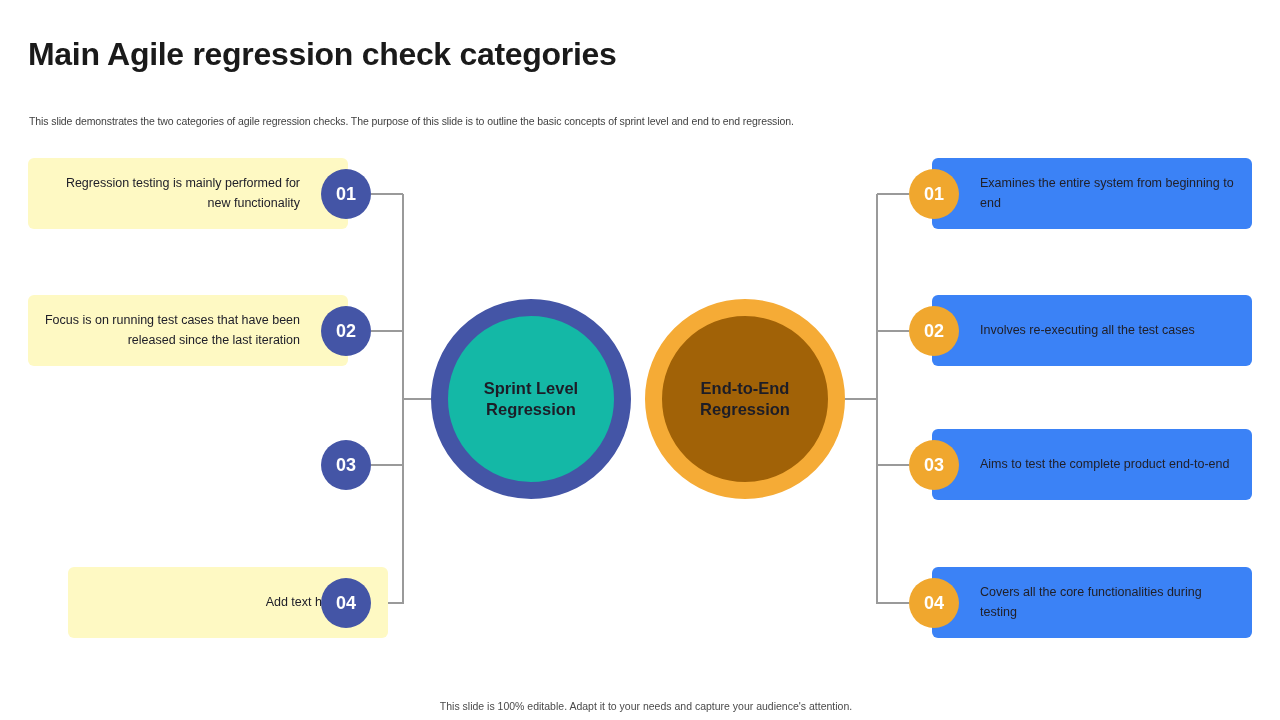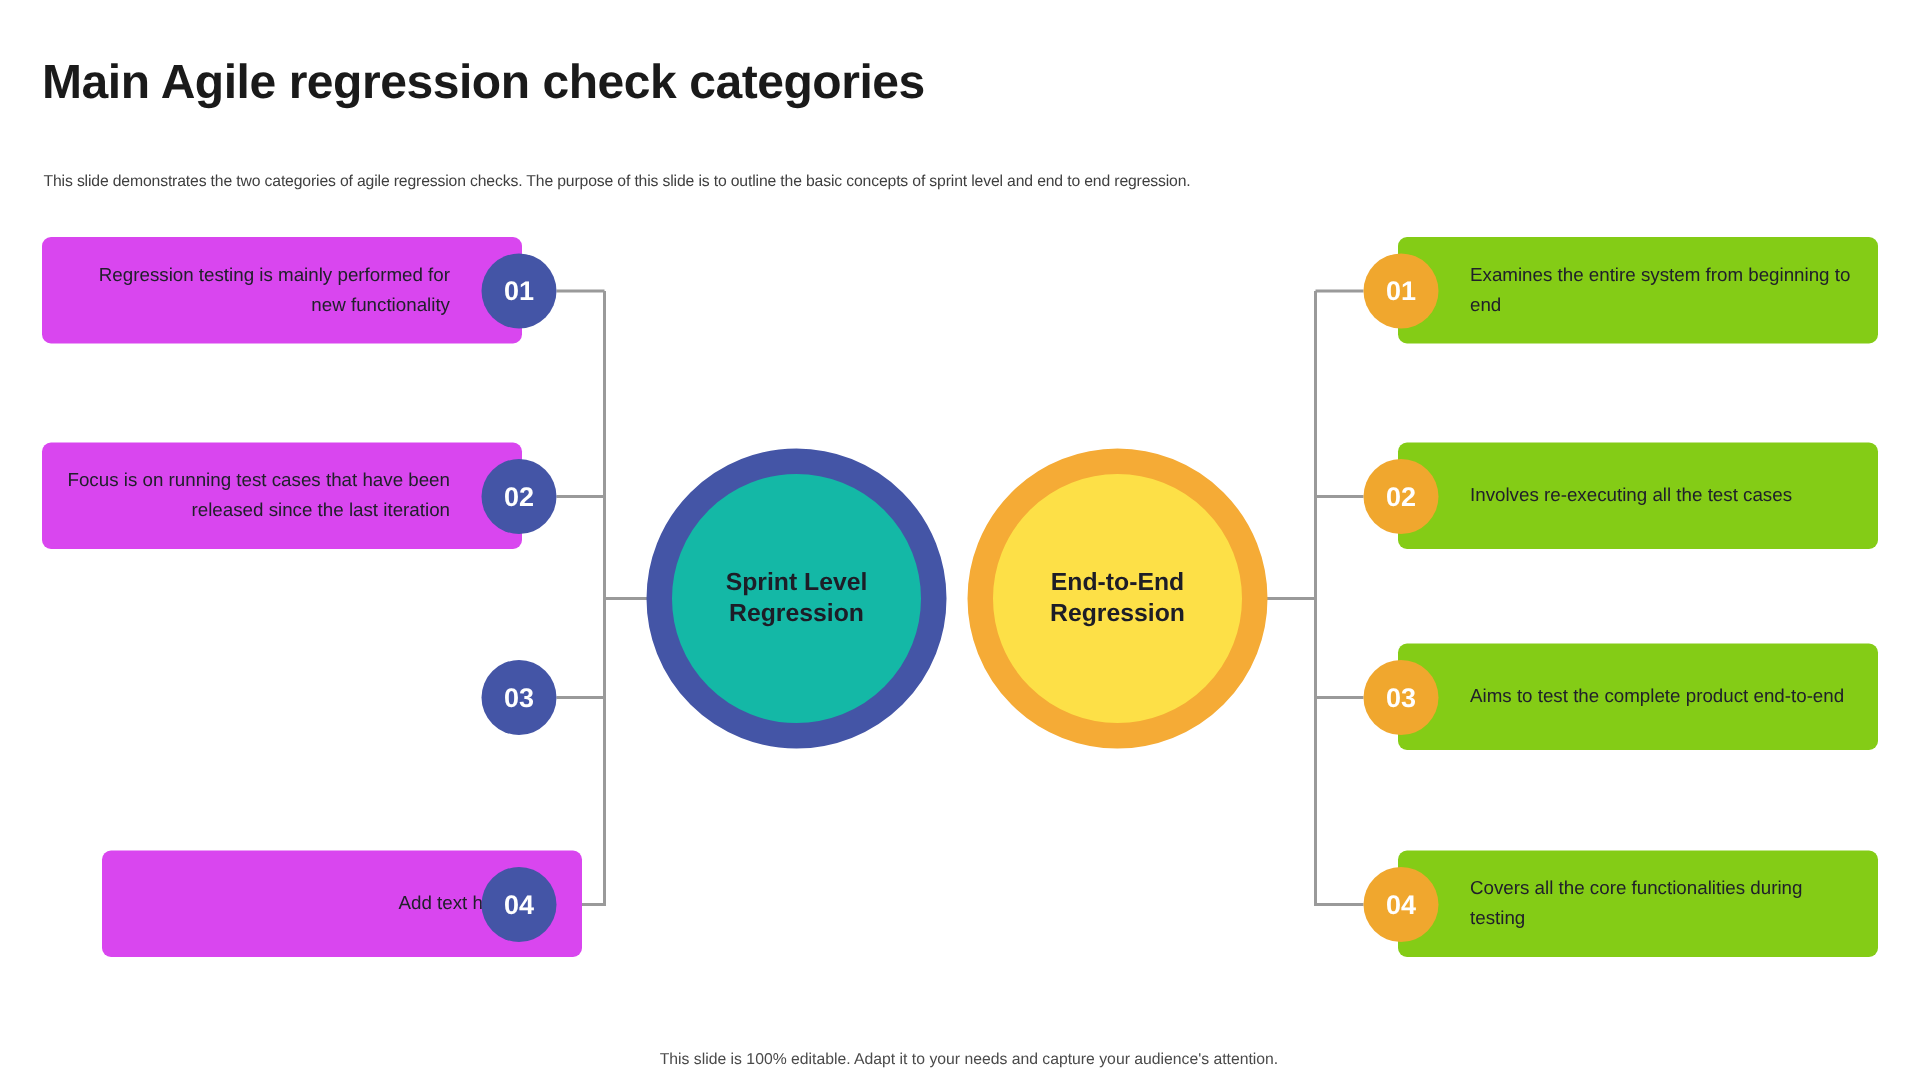--- a/index.html
+++ b/index.html
@@ -20,38 +20,38 @@
     position: absolute; left: 29px; top: 95px;
     font-size: 10.5px; color: #3f3f3f; letter-spacing: -0.1px; margin-top: 20px;
   }
 
   
   .conn { position: absolute; background: #9a9a9a; }
 
   
   .lcard {
     position: absolute; left: 28px; width: 320px; height: 71px;
-    background: #d946ef; border-radius: 6px;
+    background: #fef9c3; border-radius: 6px;
   }
   .lcard .ltext {
     position: absolute; right: 48px; top: 0; bottom: 0; left: 14px;
     display: flex; align-items: center; justify-content: flex-end;
     text-align: right; font-size: 12.5px; color: #20202a; line-height: 1.55;
   }
   .lbadge {
     position: absolute; width: 50px; height: 50px; border-radius: 50%;
     background: #4455a6; color: #fff;
     display: flex; align-items: center; justify-content: center;
     font-size: 18px; font-weight: bold; left: 321px;
   }
 
   
   .rcard {
     position: absolute; left: 932px; width: 320px; height: 71px;
-    background: #84cc16; border-radius: 6px;
+    background: #3b82f6; border-radius: 6px;
   }
   .rcard .rtext {
     position: absolute; left: 48px; right: 14px; top: 0; bottom: 0;
     display: flex; align-items: center; justify-content: flex-start;
     text-align: left; font-size: 12.5px; color: #20202a; line-height: 1.55;
   }
   .rbadge {
     position: absolute; width: 50px; height: 50px; border-radius: 50%;
     background: #f0a72e; color: #fff;
     display: flex; align-items: center; justify-content: center;
@@ -64,21 +64,21 @@
     display: flex; align-items: center; justify-content: center;
     text-align: center; line-height: 1.25;
     font-size: 16.5px; font-weight: bold; color: #1d1d27;
   }
   .circle-left {
     left: 431px; top: 299px; width: 200px; height: 200px;
     border: 17px solid #4455a6; background: #14b8a6; z-index: 3;
   }
   .circle-right {
     left: 645px; top: 299px; width: 200px; height: 200px;
-    border: 17px solid #f5ab36; background: #fde047; z-index: 2;
+    border: 17px solid #f5ab36; background: #a16207; z-index: 2;
   }
 
   .footer {
     position: absolute; left: 0; right: 0; top: 700px;
     text-align: center; font-size: 10.5px; color: #4a4a4a; padding-left: 12px;
   }
 </style>
 </head>
 <body>
 

